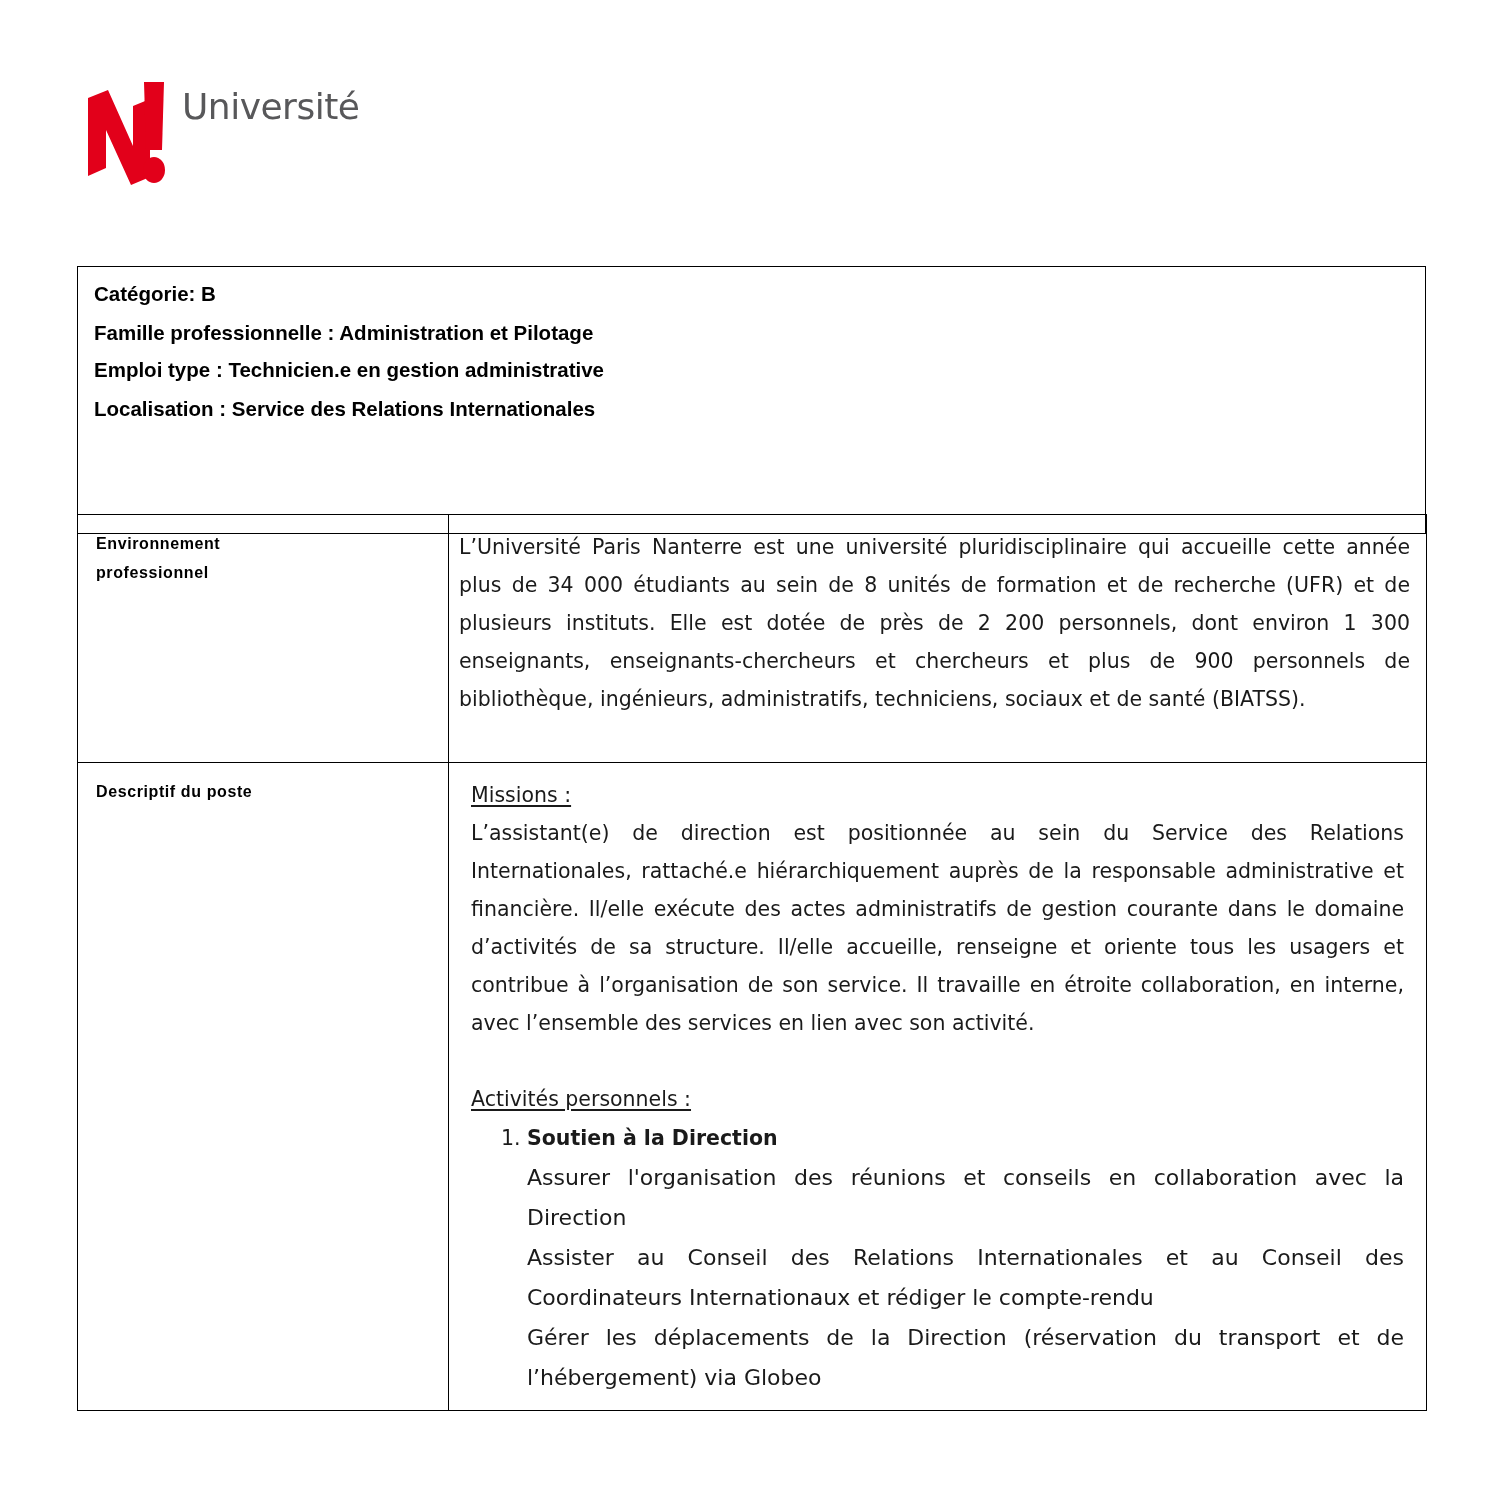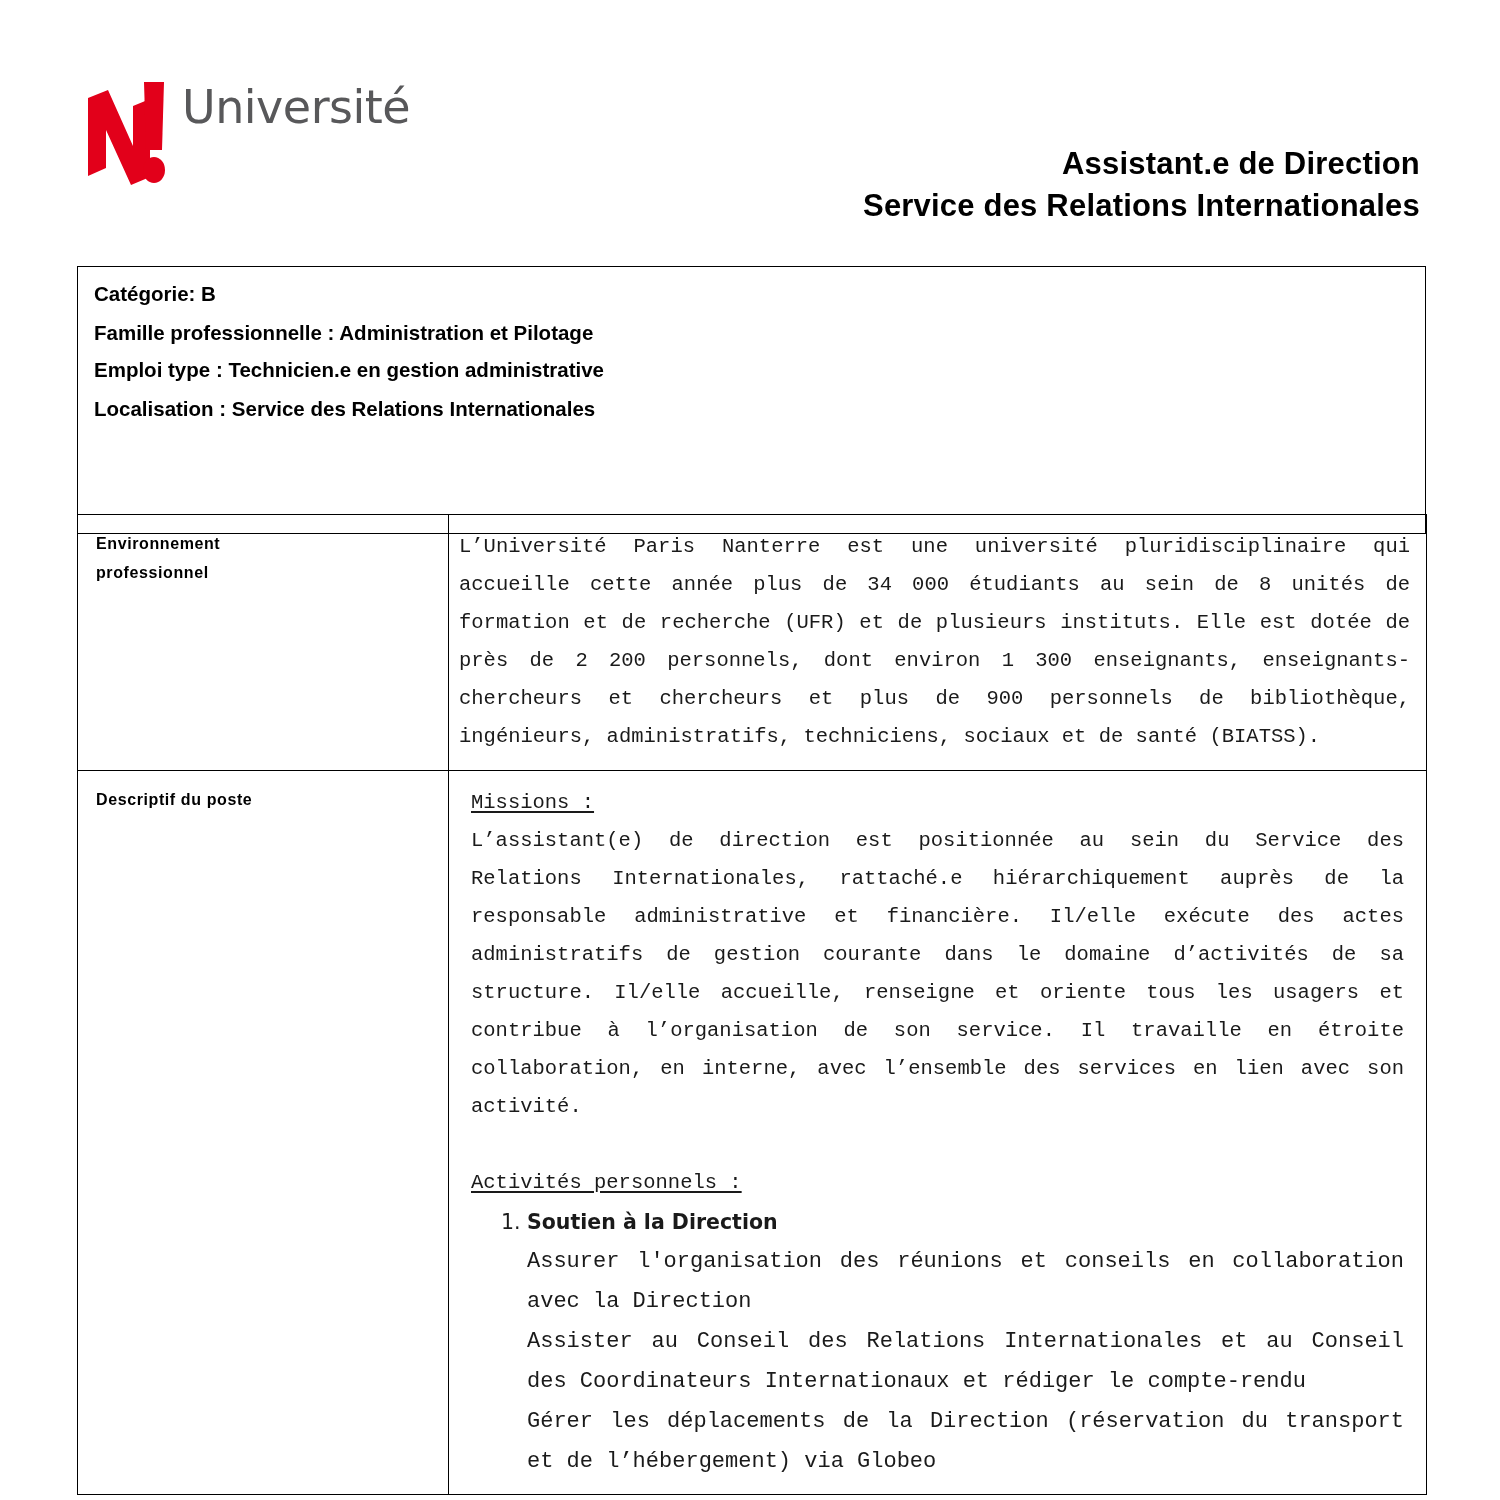--- a/index.html
+++ b/index.html
@@ -48,21 +48,21 @@
   .logo-mark svg { display: block; }
 
   .logo-words {
     margin-left: 14px;
     display: flex;
     flex-direction: column;
     justify-content: flex-start;
   }
   .logo-line {
     font-family: "DejaVu Sans", sans-serif;
-    font-size: 46px;
+    font-size: 36px;
     line-height: 54px;
     font-weight: 400;
     color: #58585a;
     letter-spacing: -0.5px;
     white-space: nowrap;
   }
   .logo-line.l2 { font-weight: 400; }
 
   .header-title {
     position: absolute;
@@ -136,21 +136,20 @@
     padding: 13px 16px 14px 10px;
     font-family: "DejaVu Sans", sans-serif;
     font-size: 20.5px;
     line-height: 38px;
     color: #1a1a1a;
   }
   .cell-body p {
     margin: 0;
     text-align: justify;
     text-justify: inter-word;
-    font-family: Liberation Mono, monospace;
   }
 
   .row-env .cell-body { padding-left: 10px; }
   .row-env td { height: 247px; }
 
   .descr-body {
     padding: 13px 22px 12px 22px;
   }
   .sub-head {
     text-decoration: underline;
@@ -197,24 +196,20 @@
           <polygon points="2,96 2,18 22,10 47,66 47,26 64,19 64,97 45,105 20,50 20,88" fill="#e2001a"></polygon>
           <polygon points="58,2 78,2 76,70 60,70" fill="#e2001a"></polygon>
           <ellipse cx="68" cy="90" rx="11" ry="13" fill="#e2001a"></ellipse>
         </svg>
       </div>
       <div class="logo-words">
         <div class="logo-line l1">Université</div>
       </div>
     </div>
 
-    <div class="header-title">
-      <div class="t-line">Assistant.e de Direction</div>
-      <div class="t-line">Service des Relations Internationales</div>
-    </div>
   </div>
 
   <div class="info-box">
     <div class="info-line tight">Catégorie: B</div>
     <div class="info-line gap">Famille professionnelle : Administration et Pilotage</div>
     <div class="info-line tight">Emploi type : Technicien.e en gestion administrative</div>
     <div class="info-line">Localisation : Service des Relations Internationales</div>
   </div>
 
   <table class="main-table">

